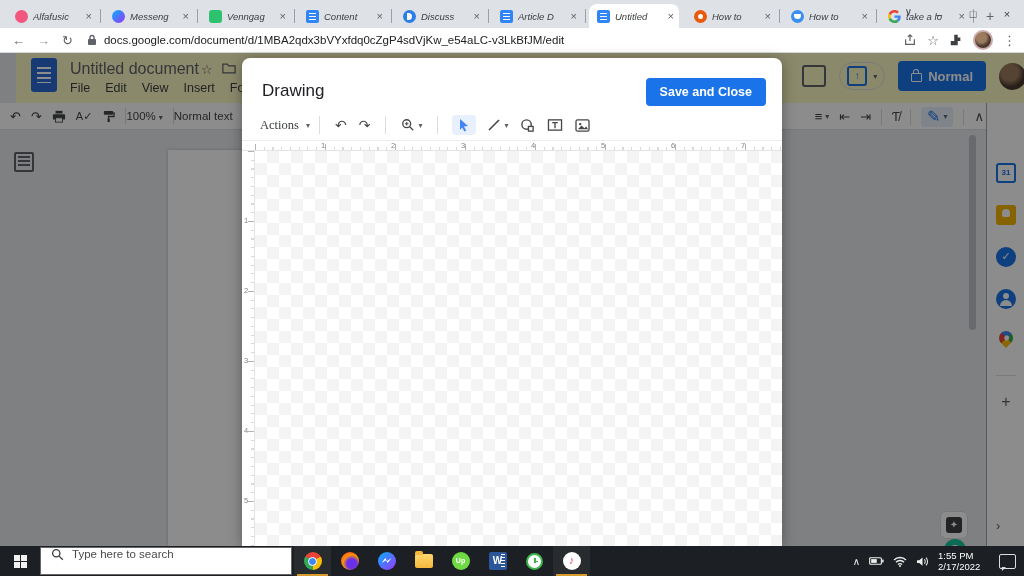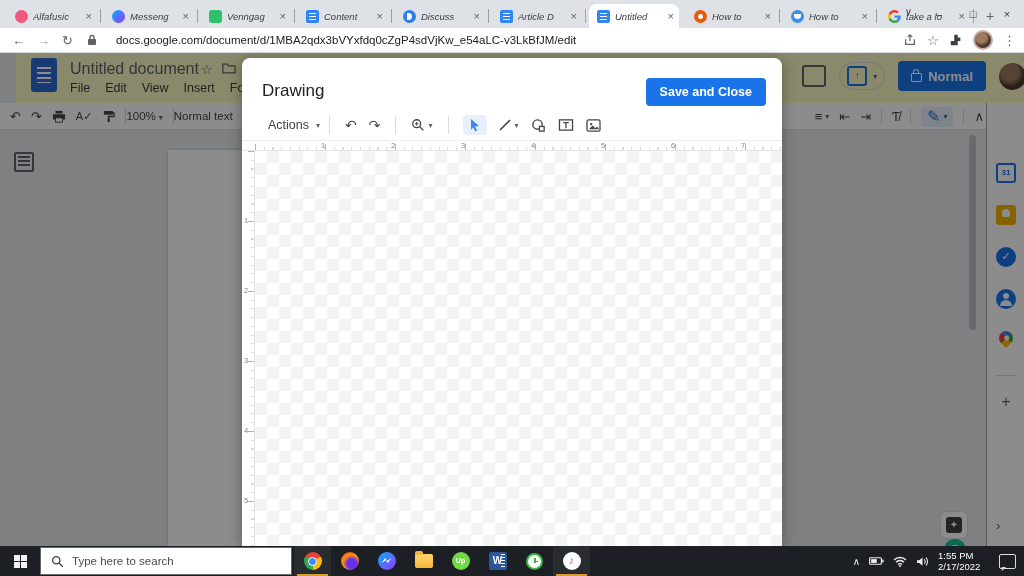--- a/index.html
+++ b/index.html
@@ -28,21 +28,21 @@
   .fav-office::after{content:"";position:absolute;left:4px;top:4px;width:5px;height:5px;background:#fff;border-radius:50%;}
   .fav-dblu{background:#3a8ff0;border-radius:50%;}
   .fav-dblu::after{content:"";position:absolute;left:3px;top:4px;width:7px;height:5px;background:#fff;border-radius:0 0 5px 5px;}
   .newtab{font-size:14px;color:#5f6368;margin-left:10px;padding:0 6px 4px;}
   .winctl{position:absolute;right:0;top:0;height:28px;display:flex;align-items:center;}
   .winctl span{width:34px;text-align:center;font-size:11px;color:#3c4043;}
   .tab-overflow{position:absolute;right:112px;top:6px;font-size:10px;color:#3c4043;}
   .addressbar{position:absolute;left:0;top:28px;width:1024px;height:25px;background:#fff;display:flex;align-items:center;border-bottom:1px solid #d5d8dc;box-sizing:border-box;}
   .navic{color:#5f6368;font-size:13px;margin-left:12px;}
   .navic.dim{color:#9aa0a6;}
-  .urlbox{display:flex;align-items:center;margin-left:14px;flex:1;gap:19px;}
+  .urlbox{display:flex;align-items:center;margin-left:14px;flex:1;gap:7px;}
   .urltext{font-size:11.5px;color:#202124;}
   .abar-right{display:flex;align-items:center;gap:10px;margin-right:8px;}
   .abar-right .navic{margin-left:0;}
   .avatar-sm{width:20px;height:20px;border-radius:50%;background:radial-gradient(circle at 40% 35%,#9c7b5f 0 35%,#4a3a30 60%);border:2px solid #caa;box-sizing:border-box;}
   
   .docs{position:absolute;left:0;top:53px;width:1024px;height:493px;background:#e7e9ec;}
   .docs-header{position:absolute;left:16px;top:0;width:100%;height:50px;background:#fef9c3;}
   .docsicon{position:absolute;left:15px;top:5px;width:26px;height:34px;background:#2b6bd4;border-radius:3px;}
   .docsicon::after{content:"";position:absolute;left:6px;top:9px;right:6px;bottom:9px;
      background:repeating-linear-gradient(to bottom,#fff 0 2px,transparent 2px 5px);}
@@ -90,21 +90,21 @@
   .panel-chevron{position:absolute;left:996px;top:465px;font-size:13px;color:#5f6368;}
   
   .overlay{position:absolute;left:0;top:53px;width:1024px;height:493px;background:rgba(0,0,0,0.45);}
   
   .dialog{position:absolute;left:242px;top:58px;width:540px;height:488px;background:#fff;border-radius:8px 8px 0 0;
           box-shadow:0 2px 14px rgba(0,0,0,.35);}
   .dlg-header{position:absolute;left:0;top:8px;width:100%;height:52px;}
   .dlg-title{position:absolute;left:20px;top:15px;font-size:17px;color:#202124;}
   .dlg-save{position:absolute;right:16px;top:12px;height:28px;padding:0 14px;background:#1a73e8;border:none;border-radius:4px;
             color:#fff;font-size:12.5px;font-weight:bold;font-family:"Liberation Sans",sans-serif;}
-  .dlg-toolbar{position:absolute;left:8px;top:52px;width:100%;height:30px;display:flex;align-items:center;}
+  .dlg-toolbar{position:absolute;left:0;top:52px;width:100%;height:30px;display:flex;align-items:center;font-family:Liberation Serif, serif;}
   .actions{margin-left:18px;font-size:12.5px;color:#3c4043;display:flex;align-items:center;gap:4px;}
   .dlg-div{width:1px;height:18px;background:#dadce0;margin:0 9px;}
   .tool{color:#444746;font-size:14px;margin:0 6px;display:flex;align-items:center;}
   .tool svg{display:block;}
   .selchip{background:#e8f0fe;border-radius:4px;padding:3px 6px;margin:0 5px;}
   .dlg-hruler{position:absolute;left:0;top:82px;width:540px;height:11px;border-top:1px solid #eee;border-bottom:1px solid #e4e4e4;box-sizing:border-box;
      background-image:repeating-linear-gradient(to right,#aeb4ba 0 1px,transparent 1px 70px),
                       repeating-linear-gradient(to right,#d6d9dd 0 1px,transparent 1px 8.75px);
      background-size:527px 6px,527px 3px;background-position:13px bottom,13px bottom;background-repeat:no-repeat;}
   .hnum{position:absolute;top:0px;font-size:7.5px;color:#80868b;}
@@ -117,21 +117,21 @@
   .vn1{top:65px}.vn2{top:135px}.vn3{top:205px}.vn4{top:275px}.vn5{top:345px}
   .dlg-canvas{position:absolute;left:13px;top:93px;width:527px;height:395px;background-color:#fff;
      background-image:linear-gradient(45deg,#f4f4f5 25%,transparent 25%,transparent 75%,#f4f4f5 75%),
                       linear-gradient(45deg,#f4f4f5 25%,transparent 25%,transparent 75%,#f4f4f5 75%);
      background-size:24px 24px;background-position:0 0,12px 12px;}
   
   .taskbar{position:absolute;left:0;top:546px;width:1024px;height:30px;background:#1c1f23;display:flex;align-items:center;}
   .startbtn{width:40px;height:30px;display:flex;align-items:center;justify-content:center;}
   .winlogo{width:13px;height:13px;display:grid;grid-template-columns:6px 6px;grid-template-rows:6px 6px;gap:1px;}
   .winlogo i{background:#f2f2f2;}
-  .searchbox{width:252px;height:28px;background:#fff;border:1px solid #666;box-sizing:border-box;display:flex;align-items:center;gap:8px;padding-left:10px;}
+  .searchbox{width:252px;height:28px;background:#fff;border:1px solid #666;box-sizing:border-box;display:flex;align-items:flex-start;gap:8px;padding-left:10px;}
   .searchbox .ph{font-size:11.5px;color:#4a4a4a;}
   .tb-apps{display:flex;margin-left:2px;}
   .tb-cell{width:37px;height:30px;display:flex;align-items:center;justify-content:center;position:relative;}
   .tb-cell.active{background:rgba(255,255,255,.06);}
   .tb-cell.active::after{content:"";position:absolute;left:3px;right:3px;bottom:0;height:2.5px;background:#d79b2e;}
   .app-chrome{width:18px;height:18px;border-radius:50%;
      background:conic-gradient(from -60deg,#ea4335 0 120deg,#fbbc05 120deg 240deg,#34a853 240deg 360deg);position:relative;}
   .app-chrome::after{content:"";position:absolute;left:4.5px;top:4.5px;width:9px;height:9px;border-radius:50%;background:#4285f4;border:1.5px solid #fff;box-sizing:border-box;}
   .app-ff{width:18px;height:18px;border-radius:50%;background:radial-gradient(circle at 60% 65%,#6a2feb 0 30%,#ff9500 55%,#ff3b30 90%);}
   .app-msgr{width:18px;height:18px;border-radius:50%;background:linear-gradient(135deg,#00b2ff,#a033ff);position:relative;}

